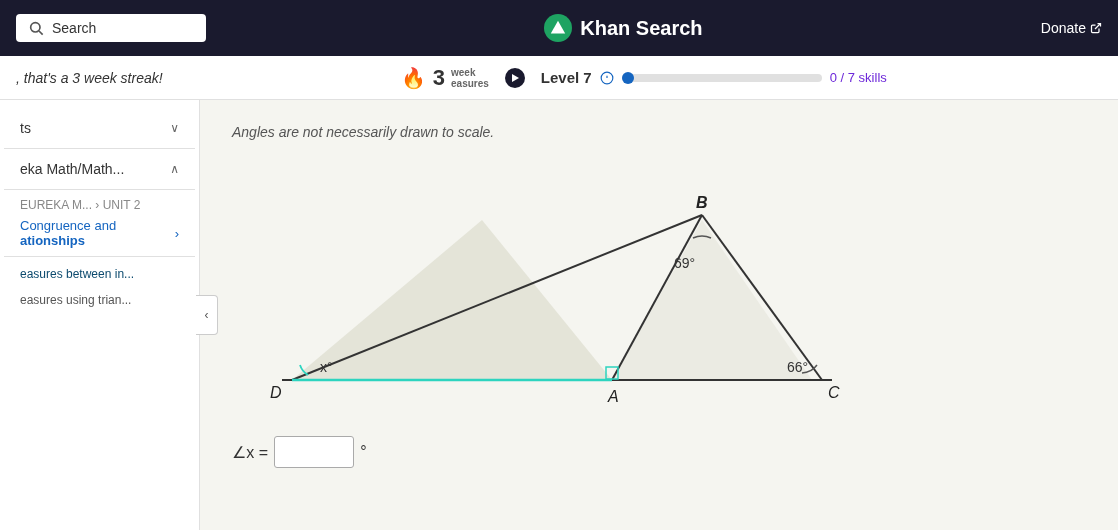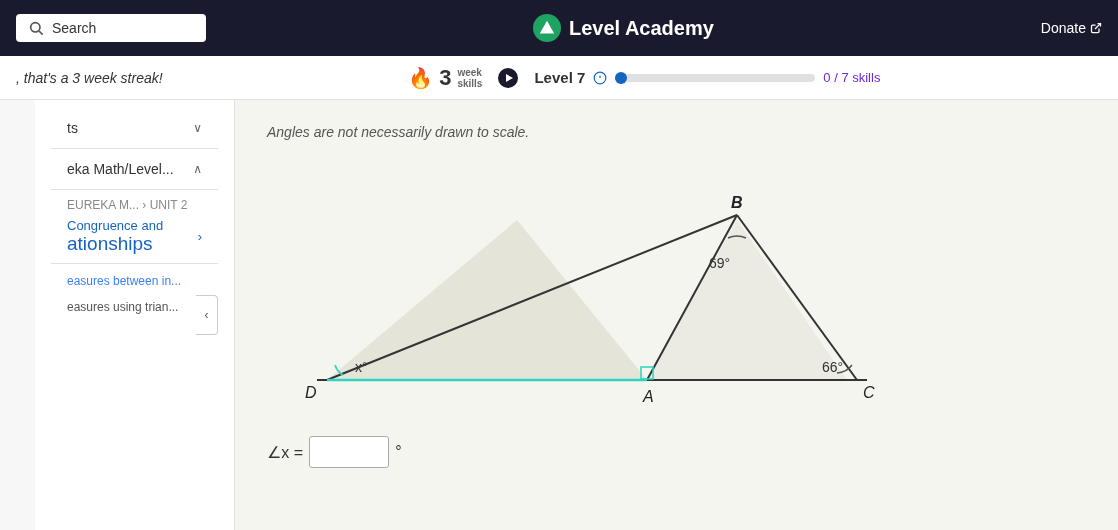--- a/index.html
+++ b/index.html
@@ -69,44 +69,43 @@
     .main-layout {
       display: flex;
       height: calc(530px - 56px - 44px);
     }
 
     
     .sidebar {
       width: 200px;
       background: #fff;
       border-right: 1px solid #e0e0e0;
-      padding: 12px 16px;
+      padding: 12px 4px;
       overflow: hidden;
-      margin-left: 35px;
     }
     .sidebar-section {
       padding: 8px 16px;
       display: flex;
       align-items: center;
       justify-content: space-between;
       cursor: pointer;
     }
     .sidebar-section-label { font-size: 14px; color: #333; font-weight: 500; }
     .sidebar-chevron { font-size: 12px; color: #666; }
     .sidebar-divider { height: 1px; background: #e0e0e0; margin: 4px 0; }
     .sidebar-section2 {
       padding: 8px 16px;
       display: flex;
       align-items: center;
       justify-content: space-between;
       cursor: pointer;
     }
     .sidebar-breadcrumb { font-size: 12px; color: #888; padding: 4px 16px 2px; }
     .sidebar-item-main { font-size: 13px; color: #1565c0; padding: 4px 16px; display: flex; align-items: center; justify-content: space-between; cursor: pointer; }
-    .sidebar-link { font-size: 12px; color: #3b82f6; padding: 6px 16px; cursor: pointer; }
+    .sidebar-link { font-size: 12px; color: #0c4a6e; padding: 6px 16px; cursor: pointer; }
     .sidebar-link2 { font-size: 12px; color: #555; padding: 6px 16px; cursor: pointer; }
 
     
     .collapse-btn {
       position: absolute;
       left: 196px;
       top: 50%;
       transform: translateY(-50%);
       width: 22px; height: 40px;
       background: #fff;
@@ -170,21 +169,21 @@
     </svg>
     <span>Search</span>
   </div>
 
   <div class="header-center">
     <div class="khan-logo">
       <svg viewBox="0 0 20 20" fill="white">
         <polygon points="10,2 18,16 2,16"></polygon>
       </svg>
     </div>
-    <span class="header-title">Level Academy</span>
+    <span class="header-title">Khan Search</span>
   </div>
 
   <div class="header-right">
     <div class="donate-btn">
       <span>Donate</span>
       <svg width="12" height="12" viewBox="0 0 24 24" fill="none" stroke="#fff" stroke-width="2.5">
         <path d="M18 13v6a2 2 0 0 1-2 2H5a2 2 0 0 1-2-2V8a2 2 0 0 1 2-2h6"></path>
         <polyline points="15 3 21 3 21 9"></polyline>
         <line x1="10" y1="14" x2="21" y2="3"></line>
       </svg>
@@ -194,21 +193,21 @@
 
 <div class="streak-bar">
   <div class="streak-msg">, that's a 3 week streak!</div>
 
   <div class="streak-center">
     <div class="streak-fire">
       <span style="font-size:20px;">🔥</span>
       <span style="font-size:22px; font-weight:700;">3</span>
       <div class="streak-sub">
         <div>week</div>
-        <div>skills</div>
+        <div>easures</div>
       </div>
     </div>
 
     <div class="play-btn"></div>
 
     <div class="level-section">
       <span style="font-size:15px; font-weight:600; color:#333;">Level 7</span>
       <svg width="14" height="14" viewBox="0 0 24 24" fill="none" stroke="#1565c0" stroke-width="2">
         <circle cx="12" cy="12" r="10"></circle>
         <line x1="12" y1="8" x2="12" y2="12"></line>
@@ -224,29 +223,29 @@
 
 <div class="main-layout" style="position:relative;">
 
   <div class="sidebar">
     <div class="sidebar-section">
       <span class="sidebar-section-label">ts</span>
       <span class="sidebar-chevron">∨</span>
     </div>
     <div class="sidebar-divider"></div>
     <div class="sidebar-section2">
-      <span class="sidebar-section-label">eka Math/Level...</span>
+      <span class="sidebar-section-label">eka Math/Math...</span>
       <span class="sidebar-chevron">∧</span>
     </div>
     <div class="sidebar-divider"></div>
     <div class="sidebar-breadcrumb">EUREKA M... › UNIT 2</div>
     <div class="sidebar-item-main">
       <div>
         <div>Congruence and</div>
-        <div style="font-size:19px; color:#1565c0;">ationships</div>
+        <div style="font-size:13px; color:#1565c0;font-weight:bold;">ationships</div>
       </div>
       <span>›</span>
     </div>
     <div class="sidebar-divider"></div>
     <div class="sidebar-link">easures between in...</div>
     <div class="sidebar-link2">easures using trian...</div>
   </div>
 
   <div class="collapse-btn" style="position:absolute; left:196px; top:50%; transform:translateY(-50%);">‹</div>
 

